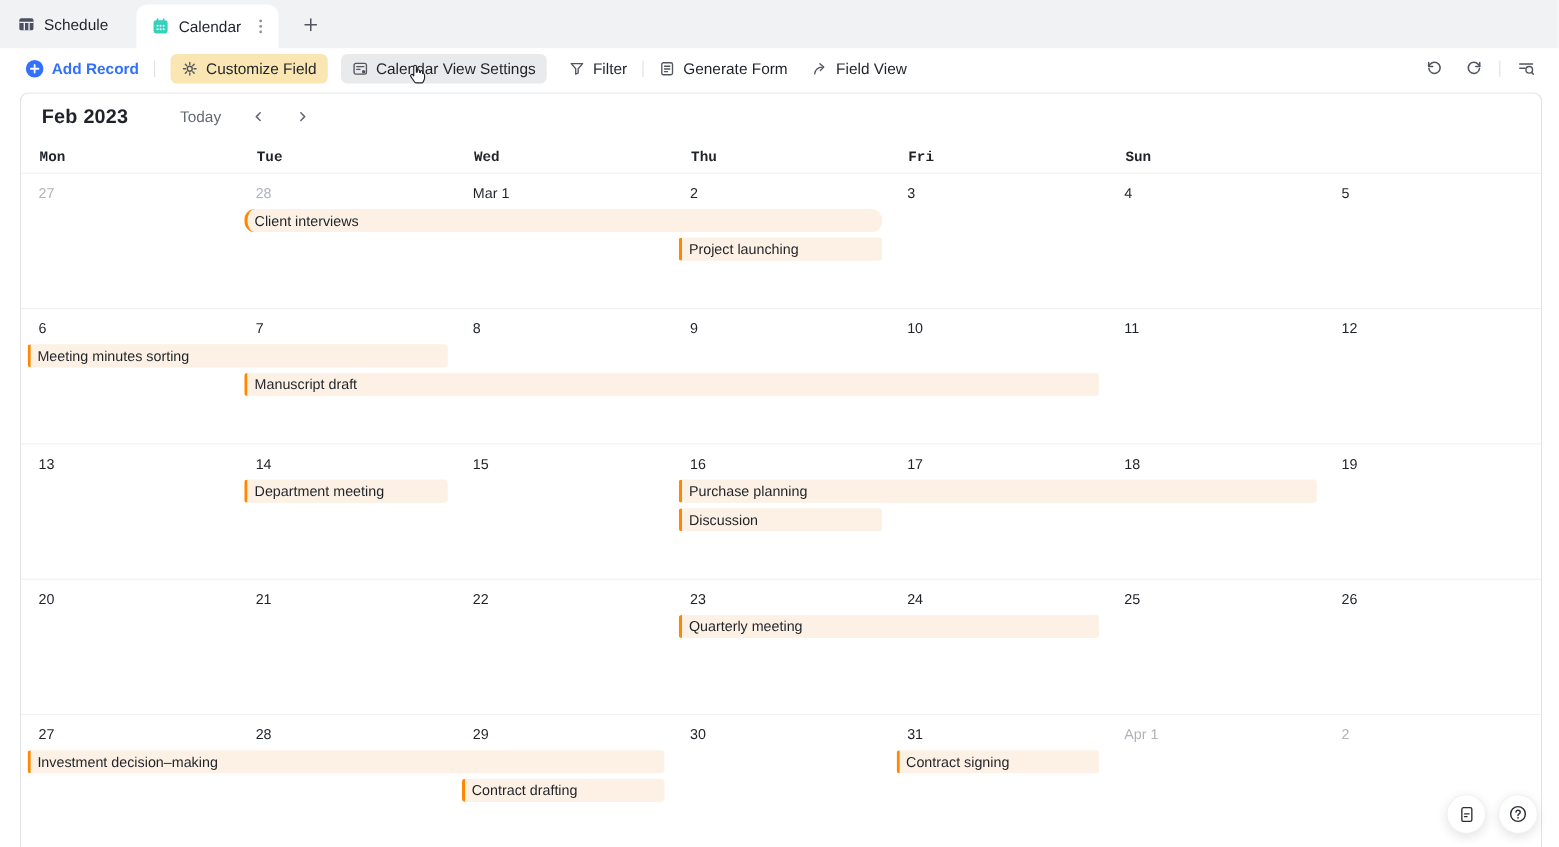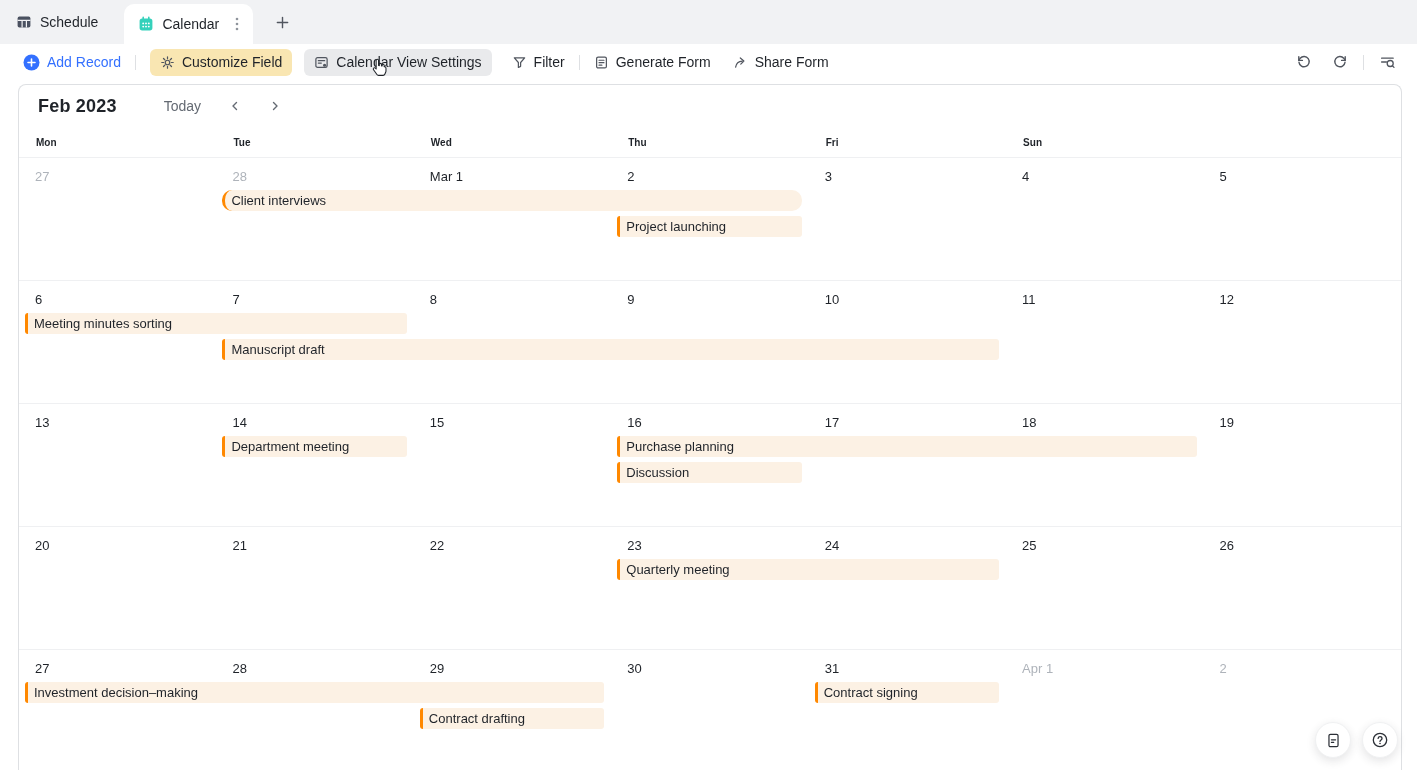--- a/index.html
+++ b/index.html
@@ -9,21 +9,21 @@
   
   .tab-bar { height:44px; background:var(--tabbar-bg,#f1f2f4); display:flex; align-items:flex-end; padding-left:0; }
   .tab { height:44px; display:flex; align-items:center; gap:8px; padding:0 16px; font-size:14px; font-weight:500; color:#1f2329; cursor:pointer; }
   .tab.active { background:#fff; border-radius:10px 10px 0 0; height:40px; padding:0 10px 0 14px; margin-left:10px; }
   .kebab-btn { display:flex; align-items:center; padding:2px 4px; margin-left:4px; }
   .new-tab-btn { width:30px; height:30px; display:flex; align-items:center; justify-content:center; margin:0 0 7px 14px; border-radius:6px; }
 
   
   .toolbar { height:36px; background:#fff; display:flex; align-items:center; padding:0 18px 0 23px; }
   .tb-btn { display:flex; align-items:center; gap:7px; font-size:14px; cursor:pointer; white-space:nowrap; }
-  .tb-add { color:var(--accent-blue,#3370ff); font-weight:400; }
+  .tb-add { color:var(--accent-blue,#3370ff); font-weight:700; }
   .tb-sep { width:1px; height:15px; background:#dee0e3; margin:0 14px; }
   .chip { display:flex; align-items:center; gap:7px; height:27px; padding:0 10px; border-radius:6px; font-size:14px; cursor:pointer; }
   .chip-yellow { background:var(--chip-yellow,#f9e6b2); }
   .chip-gray { background:var(--chip-gray,#e9eaec); margin-left:12px; }
   .tb-plain { margin-left:20px; }
   .tb-plain2 { margin-left:0; }
   .tb-share { margin-left:22px; }
   .tb-spacer { flex:1; }
   .icon-btn { width:24px; height:24px; display:flex; align-items:center; justify-content:center; cursor:pointer; border-radius:4px; }
   .tb-right-gap { margin-left:12px; }
@@ -33,21 +33,21 @@
   .card { position:absolute; left:18px; top:84px; right:15px; bottom:0; background:#fff;
     border:1px solid #dee0e3; border-bottom:none; border-radius:8px 8px 0 0; overflow:hidden; }
   .cal-header { height:42px; display:flex; align-items:center; padding-left:19px; }
   .cal-title { font-size:18px; font-weight:700; letter-spacing:.2px; }
   .today-btn { margin-left:47px; font-size:14px; color:var(--text-secondary,#646a73); cursor:pointer; }
   .nav-btn { width:24px; height:24px; display:flex; align-items:center; justify-content:center; cursor:pointer; }
   .nav-prev { margin-left:22px; }
   .nav-next { margin-left:16px; }
 
   .weekday-row { height:31px; display:flex; border-bottom:1px solid var(--row-line,#eff0f2); }
-  .weekday { width:calc(100%/7); display:flex; align-items:center; padding-left:17px; font-size:10px; font-weight:700; }
+  .weekday { width:calc(100%/7); display:flex; align-items:center; padding-left:17px; font-size:13px; font-weight:700;font-family:Liberation Mono, monospace; }
 
   .week-row { height:123px; position:relative; display:flex; border-bottom:1px solid var(--row-line,#eff0f2); }
   .day-cell { width:calc(100%/7); padding:9px 0 0 16px; }
   .date-num { font-size:13px; color:var(--text-primary,#1f2329); }
   .date-num.muted { color:var(--muted-date,#aeb3ba); }
 
   .event { position:absolute; height:21px; line-height:21px; font-size:13px; color:var(--text-primary,#1f2329);
     background:var(--event-bg,#fcf1e4); border-left:3px solid var(--event-accent,#ff8800); border-radius:3px;
     padding-left:6px; overflow:hidden; white-space:nowrap; cursor:pointer; }
 
@@ -161,21 +161,21 @@
     <span>Generate Form</span>
   </div>
 
   <div class="tb-btn tb-share">
     <span style="display:flex">
       <svg width="15" height="15" viewBox="0 0 16 16" fill="none" stroke="#51565f" stroke-width="1.3" stroke-linecap="round" stroke-linejoin="round">
           <path d="M2.8 13c.6-4.2 3.2-6.3 7.2-6.5"></path>
           <path d="M7.8 3.2l3.8 3.2-3.3 3.3"></path>
         </svg>
     </span>
-    <span>Share Form</span>
+    <span>Field View</span>
   </div>
 
   <div class="tb-spacer"></div>
 
   <div class="icon-btn">
     <span style="display:flex">
       <svg width="16" height="16" viewBox="0 0 16 16" fill="none" stroke="#51565f" stroke-width="1.4" stroke-linecap="round" stroke-linejoin="round">
           <path d="M2.8 2.8v3.6h3.6"></path>
           <path d="M3 8.3a5.1 5.1 0 1 0 1.2-4L2.8 6.2"></path>
         </svg>

